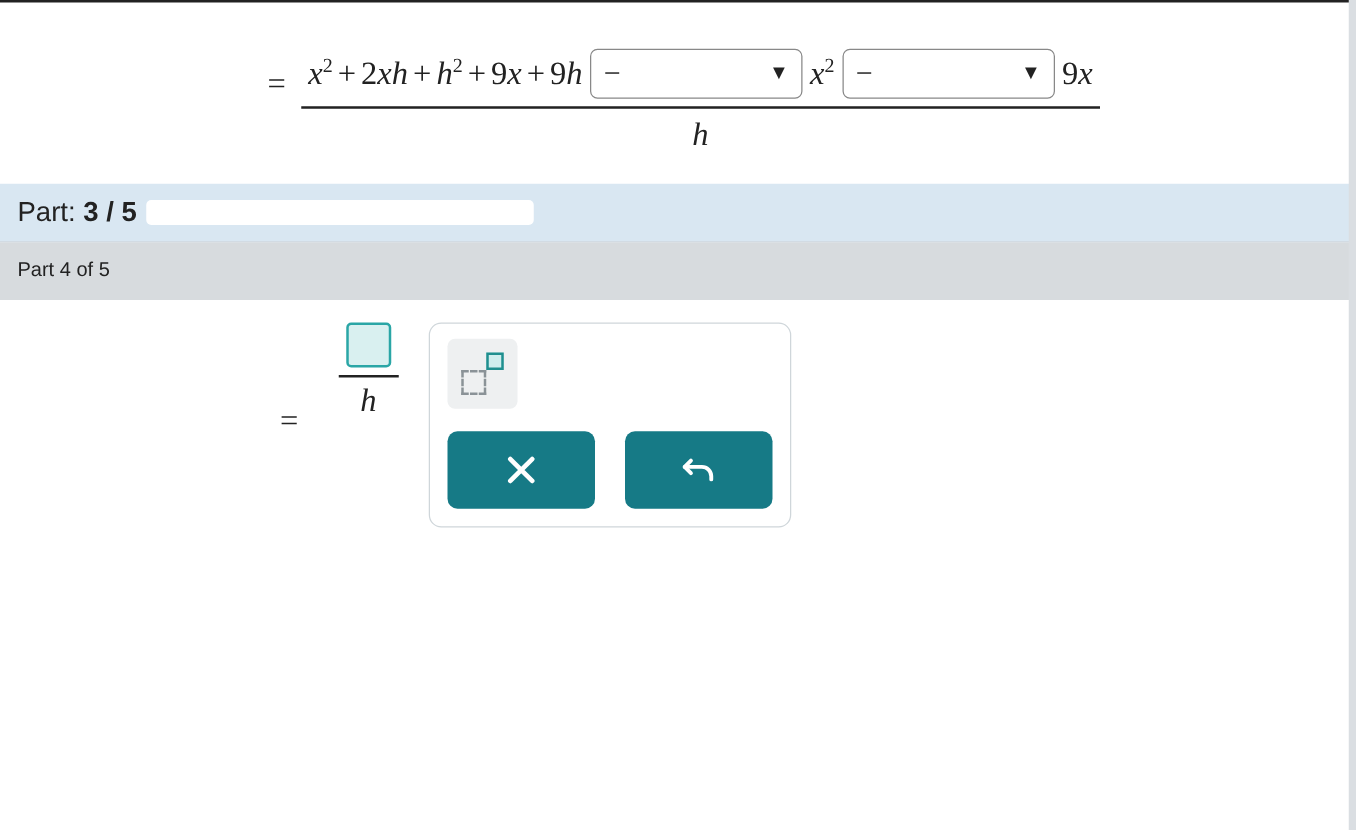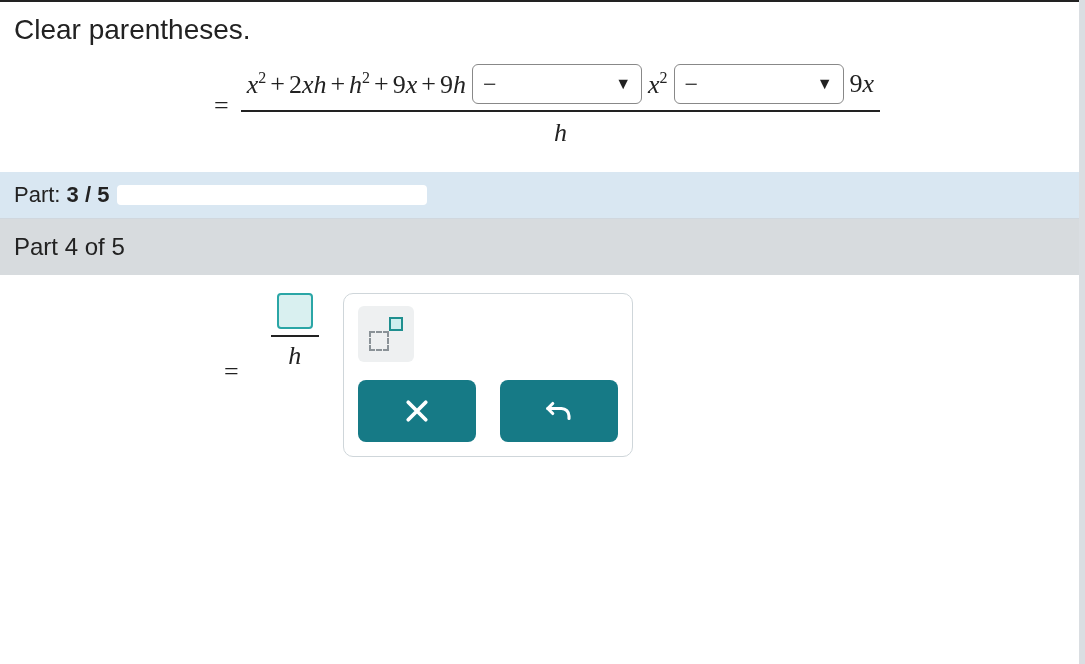--- a/index.html
+++ b/index.html
@@ -17,21 +17,21 @@
 
   .eq-row {
     display: flex;
     align-items: center;
     padding-left: 200px;
     font-family: "Times New Roman", Times, serif;
     font-size: 26px;
     font-style: italic;
   }
   .eq-eq { font-style: normal; margin-right: 12px; }
-  .frac { display: inline-flex; flex-direction: column; align-items: center; }
+  .frac { display: inline-flex; flex-direction: column; align-items: center; margin-top: 29px; }
   .frac .num { display: flex; align-items: center; padding: 0 6px 6px 6px; white-space: nowrap; }
   .frac .bar { border-top: 2px solid #222; width: 100%; }
   .frac .den { padding-top: 6px; }
 
   .math-text { white-space: nowrap; }
   .sup { font-size: 16px; vertical-align: super; font-style: normal; }
   .it { font-style: italic; }
   .rm { font-style: normal; }
   .op { font-style: normal; padding: 0 4px; }
 
@@ -70,21 +70,21 @@
   }
   .progress-bar-inner {
     height: 100%;
     background: #5b86c4;
     border-radius: 4px 0 0 4px;
   }
 
   .part-header {
     background: #d7dbde;
     padding: 14px 14px;
-    font-size: 24px;
+    font-size: 16px;
   }
 
   .section2 { padding: 18px 14px 24px 14px; }
   .eq2-row {
     display: flex;
     align-items: flex-start;
     padding-left: 210px;
     gap: 24px;
   }
   .combine-frac {
@@ -157,21 +157,20 @@
     width: 6px; height: 100%;
     background: #dadee2;
   }
 </style>
 </head>
 <body>
 
 <div class="topline"></div>
 
 <div class="section-pad">
-  <div class="instruction">Clear parentheses.</div>
 
   <div class="eq-row">
     <span class="eq-eq">=</span>
     <span class="frac">
       <span class="num">
         <span class="math-text"><span class="it">x</span><span class="sup">2</span><span class="op">+</span><span class="rm">2</span><span class="it">x</span><span class="it">h</span><span class="op">+</span><span class="it">h</span><span class="sup">2</span><span class="op">+</span><span class="rm">9</span><span class="it">x</span><span class="op">+</span><span class="rm">9</span><span class="it">h</span></span>
         <span class="dropdown">
           <span class="val">−</span>
           <span class="caret">▼</span>
         </span>

